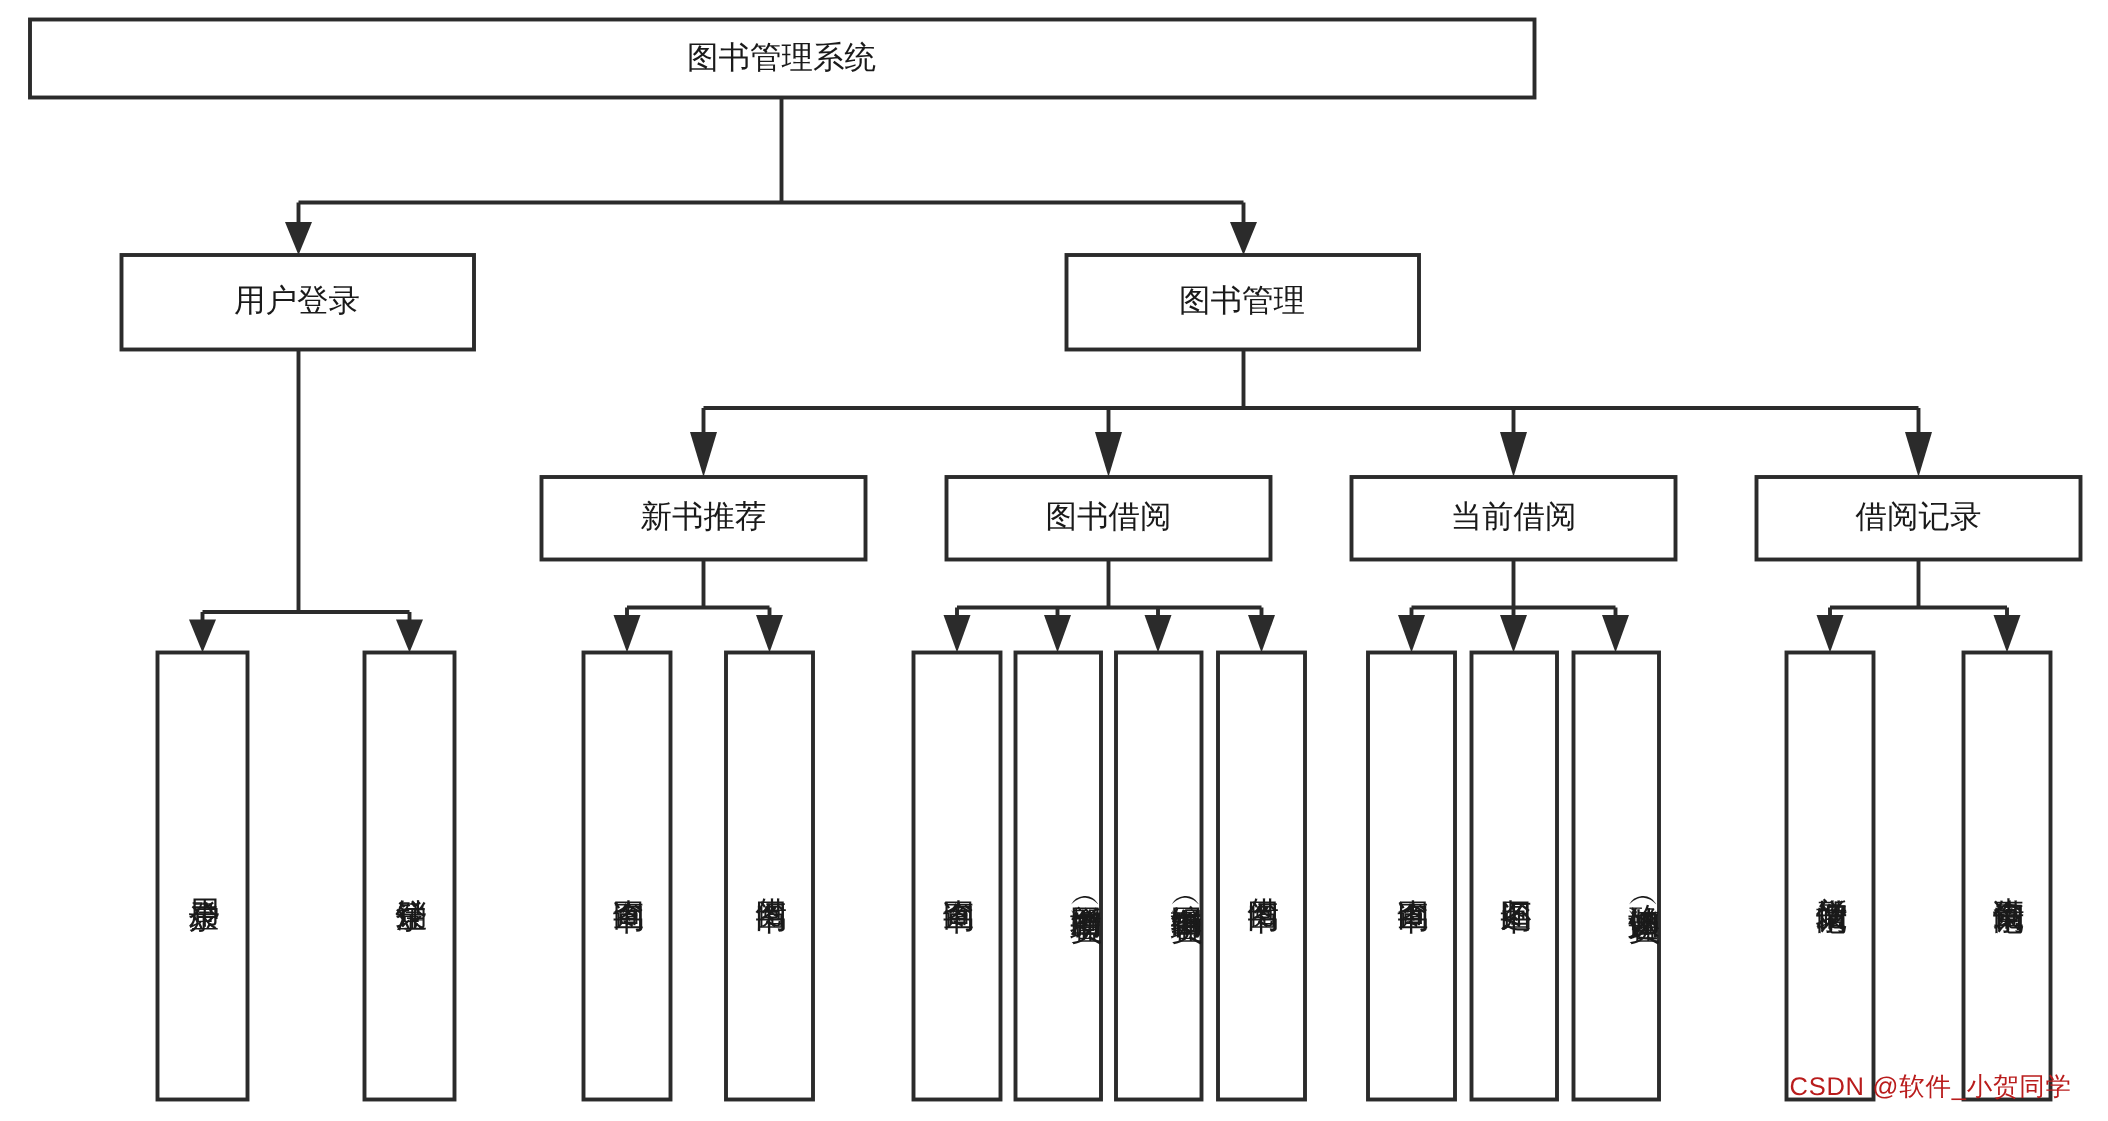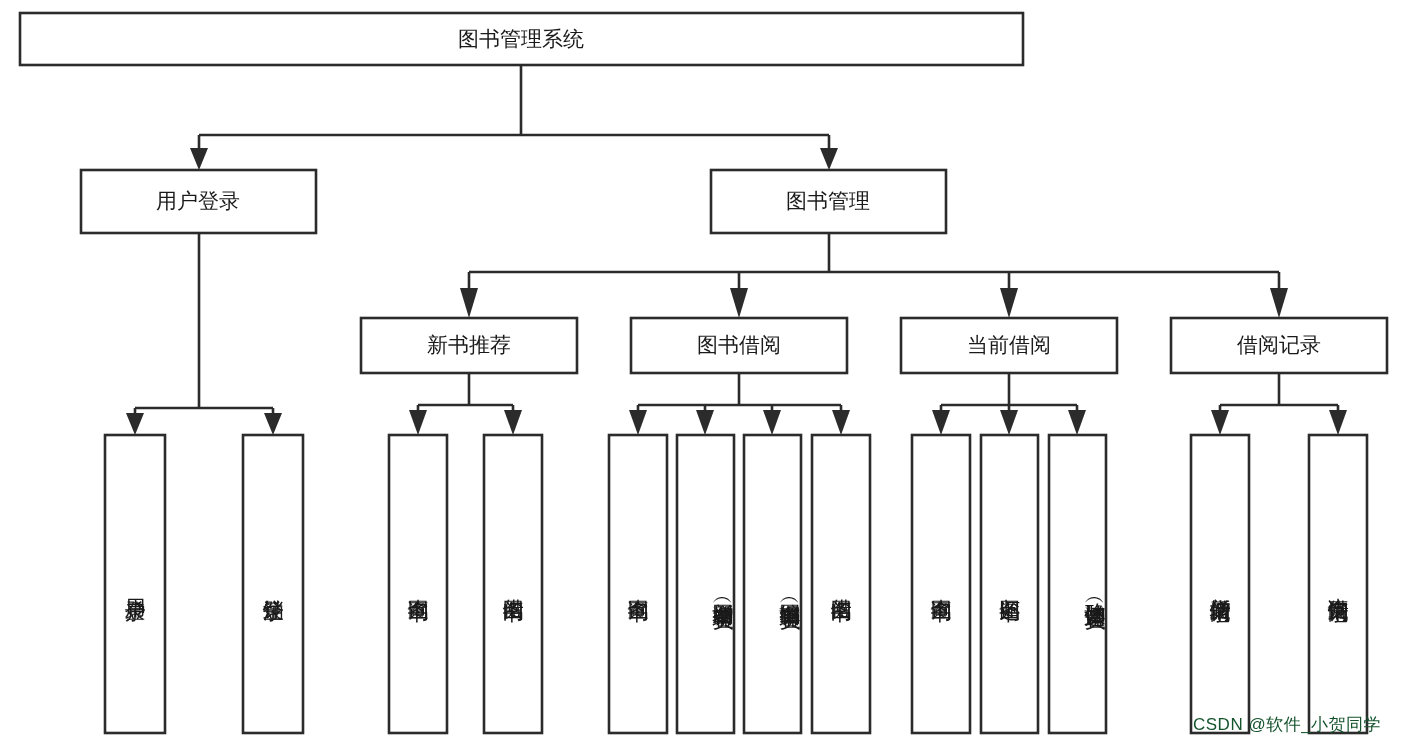--- a/index.html
+++ b/index.html
@@ -60,21 +60,21 @@
     text-align: center;
     white-space: nowrap;
     pointer-events: none;
   }
   .watermark {
     position: absolute;
     left: 1193px;
     top: 713px;
     font-family: "Liberation Sans", "DejaVu Sans", sans-serif;
     font-size: 17px;
-    color: #14532d;
+    color: #b91c1c;
     white-space: nowrap;
     letter-spacing: 0.5px;
   }
 </style>
 </head>
 <body>
 
 <div id="diagram-root">
 
   <svg id="tree-svg" viewBox="0 0 1405 747">

